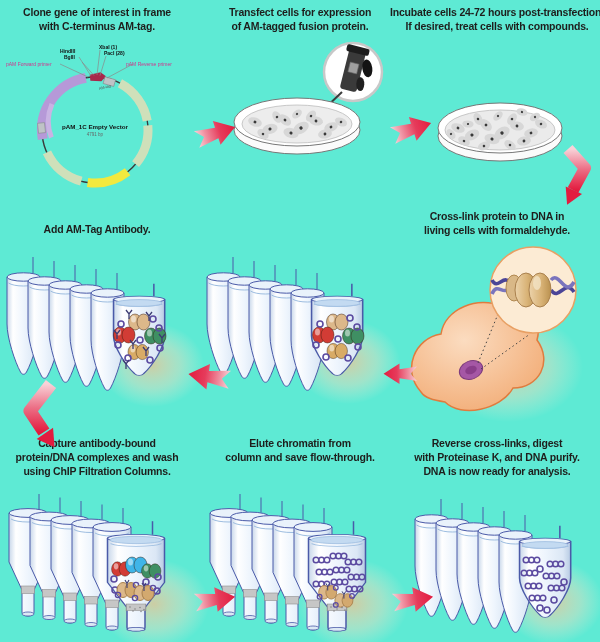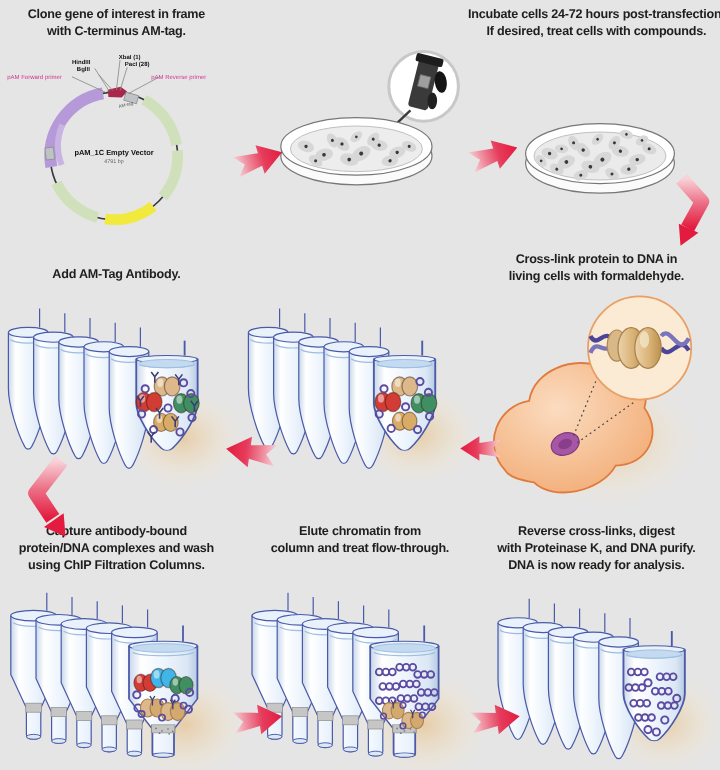--- a/index.html
+++ b/index.html
@@ -1,16 +1,16 @@
 <!DOCTYPE html>
 <html><head>
 <meta charset="utf-8">
 <style>
   html,body{margin:0;padding:0;background:#fff;}
-  .canvas{position:relative;width:600px;height:642px;background:#e5e5e5;overflow:hidden;
+  .canvas{position:relative;width:600px;height:642px;background:#5eead4;overflow:hidden;
           font-family:"Liberation Sans",sans-serif;}
   .cap{position:absolute;text-align:center;font-weight:bold;font-size:10.5px;line-height:1.33;
        color:#1e1e1c;letter-spacing:-0.2px;white-space:pre;}
   svg{position:absolute;overflow:visible;}
   .defs{width:0;height:0;position:absolute;}
 </style>
 </head>
 <body>
 
 <div class="canvas">
@@ -84,30 +84,32 @@
         </g>
       <g id="pcell">
           <ellipse rx="7" ry="4.5" fill="#d7d7d7"></ellipse>
           <circle r="1.4" fill="#3a3a3a"></circle>
         </g>
     </defs>
   </svg>
 
   <div class="cap" style="left:-18px;top:6px;width:230px">Clone gene of interest in frame
 with C-terminus AM-tag.</div>
+  <div class="cap" style="left:185px;top:6px;width:230px">Transfect cells for expression
+of AM-tagged fusion protein.</div>
   <div class="cap" style="left:382px;top:6px;width:230px">Incubate cells 24-72 hours post-transfection.
 If desired, treat cells with compounds.</div>
   <div class="cap" style="left:-18px;top:223px;width:230px">Add AM-Tag Antibody.</div>
   <div class="cap" style="left:382px;top:210px;width:230px">Cross-link protein to DNA in
 living cells with formaldehyde.</div>
   <div class="cap" style="left:-18px;top:437px;width:230px">Capture antibody-bound
 protein/DNA complexes and wash
 using ChIP Filtration Columns.</div>
   <div class="cap" style="left:185px;top:437px;width:230px">Elute chromatin from
-column and treat flow-through.</div>
+column and save flow-through.</div>
   <div class="cap" style="left:382px;top:437px;width:230px">Reverse cross-links, digest
 with Proteinase K, and DNA purify.
 DNA is now ready for analysis.</div>
 
   <svg style="left:0;top:40px" width="198" height="160">
     <circle cx="95" cy="90" r="53" fill="none" stroke="#3a3a3a" stroke-width="1.4"></circle>
     <path d="M85.8,37.8 A53,53 0 0 0 42.8,99.2" fill="none" stroke="#b699d8" stroke-width="10"></path>
     <path d="M52,64 A44,44 0 0 0 51.4,97.5" fill="none" stroke="#c9b3e3" stroke-width="5"></path>
     <path d="M147.2,80.8 A53,53 0 0 0 119.9,43.2" fill="none" stroke="#cfe0ba" stroke-width="9"></path>
     <path d="M135.6,124.1 A53,53 0 0 0 147.8,85.4" fill="none" stroke="#cfe0ba" stroke-width="9"></path>

